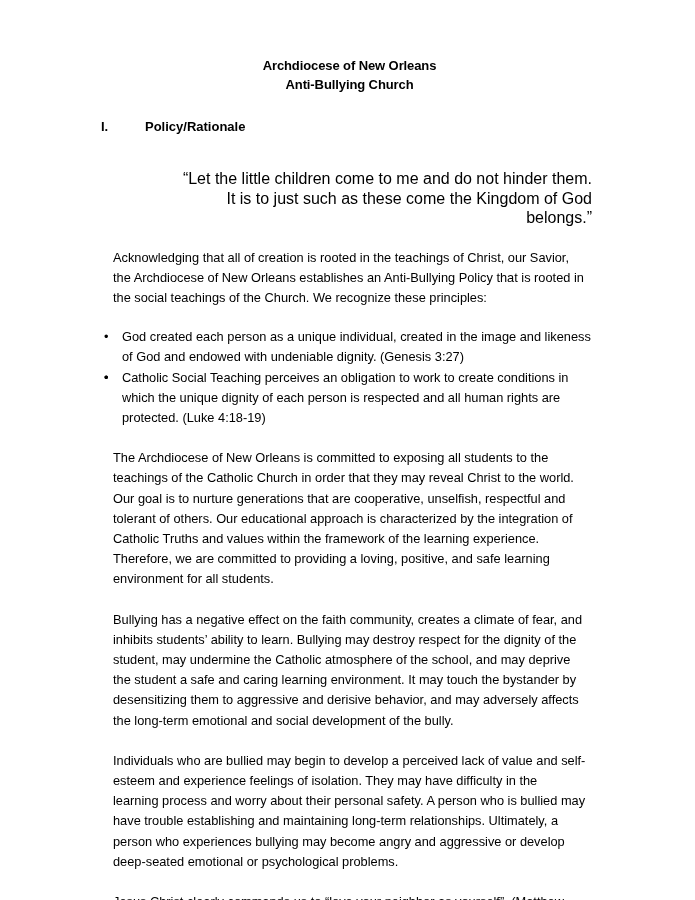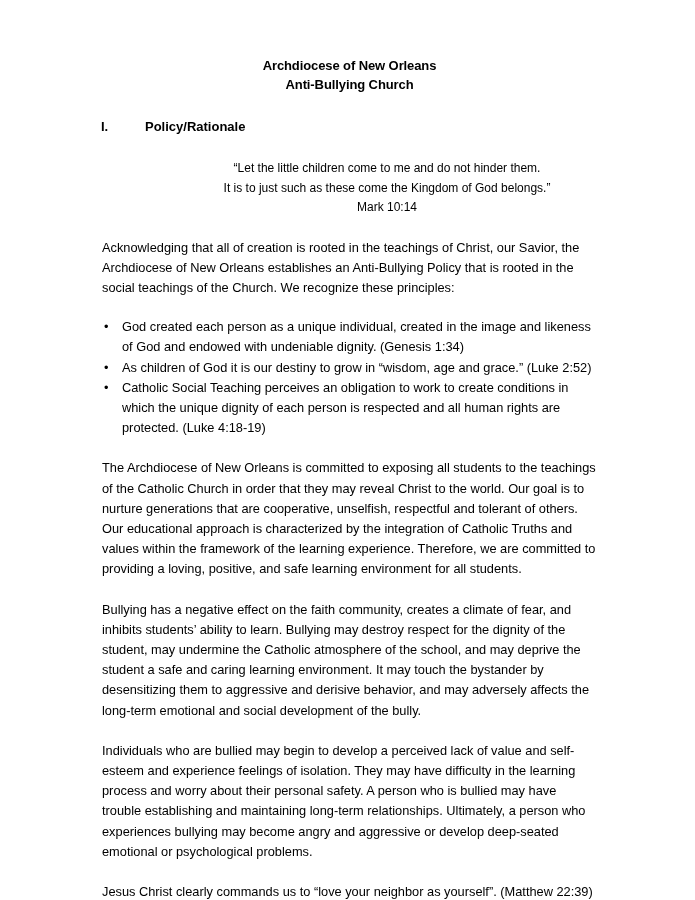--- a/index.html
+++ b/index.html
@@ -39,29 +39,29 @@
     font-weight: bold;
     font-size: 13px;
     line-height: 19px;
     display: flex;
   }
   .section-heading .numeral {
     width: 44px;
     flex: 0 0 44px;
   }
   .quote-block {
-    margin-top: 23px;
+    margin-top: 33px;
     margin-left: 81px;
     margin-right: 6px;
-    text-align: center;
-    font-size: 12px;
+    text-align: right;
+    font-size: 16px;
     line-height: 19.5px;
   }
   p.para {
-    margin: 1px;
+    margin: 12px;
     margin-top: 20px;
     font-size: 12.8px;
     line-height: 20.2px;
     text-align: left;
   }
   ul.principles {
     list-style: none;
     margin: 0;
     margin-top: 19px;
     padding: 0;
@@ -94,33 +94,31 @@
     </div>
 
     <div class="section-heading">
       <span class="numeral">I.</span>
       <span>Policy/Rationale</span>
     </div>
 
     <div class="quote-block">
       <div>“Let the little children come to me and do not hinder them.</div>
       <div>It is to just such as these come the Kingdom of God belongs.”</div>
-      <div>Mark 10:14</div>
     </div>
 
     <p class="para">Acknowledging that all of creation is rooted in the teachings of Christ, our Savior, the Archdiocese of New Orleans establishes an Anti-Bullying Policy that is rooted in the social teachings of the Church.  We recognize these principles:</p>
 
     <ul class="principles">
       <li>
         <span class="bullet">•</span>
-        <span>God created each person as a unique individual, created in the image and likeness of God and endowed with undeniable dignity.  (Genesis 1:34)</span>
+        <span>God created each person as a unique individual, created in the image and likeness of God and endowed with undeniable dignity.  (Genesis 3:27)</span>
       </li>
       <li>
         <span class="bullet">•</span>
-        <span>As children of God it is our destiny to grow in “wisdom, age and grace.”  (Luke 2:52)</span>
       </li>
       <li>
         <span class="bullet">•</span>
         <span>Catholic Social Teaching perceives an obligation to work to create conditions in which the unique dignity of each person is respected and all human rights are protected.  (Luke 4:18-19)</span>
       </li>
     </ul>
 
     <p class="para gap-lg">The Archdiocese of New Orleans is committed to exposing all students to the teachings of the Catholic Church in order that they may reveal Christ to the world.  Our goal is to nurture generations that are cooperative, unselfish, respectful and tolerant of others.  Our educational approach is characterized by the integration of Catholic Truths and values within the framework of the learning experience.  Therefore, we are committed to providing a loving, positive, and safe learning environment for all students.</p>
     <p class="para">Bullying has a negative effect on the faith community, creates a climate of fear, and inhibits students’ ability to learn.  Bullying may destroy respect for the dignity of the student, may undermine the Catholic atmosphere of the school, and may deprive the student a safe and caring learning environment.  It may touch the bystander by desensitizing them to aggressive and derisive behavior, and may adversely affects the long-term emotional and social development of the bully.</p>
     <p class="para">Individuals who are bullied may begin to develop a perceived lack of value and self-esteem and experience feelings of isolation.  They may have difficulty in the learning process and worry about their personal safety.  A person who is bullied may have trouble establishing and maintaining long-term relationships.  Ultimately, a person who experiences bullying may become angry and aggressive or develop deep-seated emotional or psychological problems.</p>

